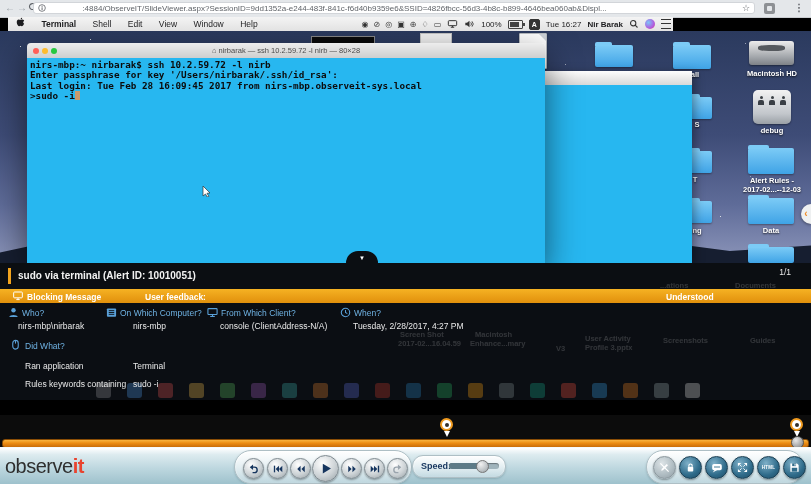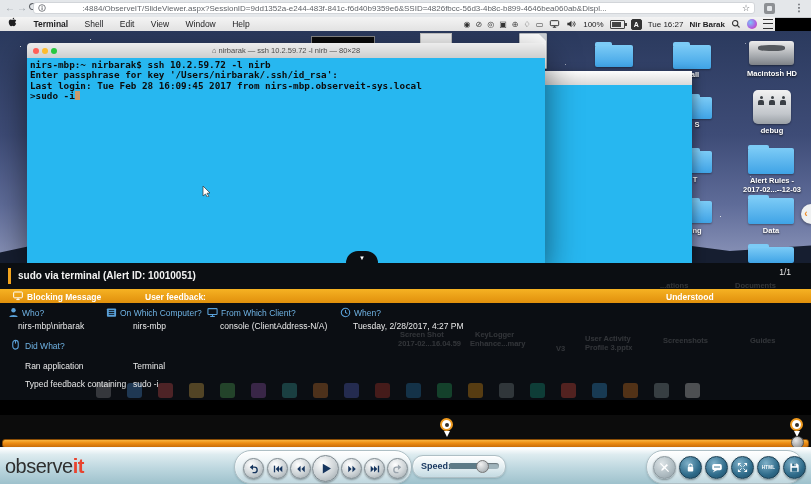--- a/index.html
+++ b/index.html
@@ -10,21 +10,21 @@
   .nav-ico{top:2px;width:12px;height:12px;color:#9aa0a6;font-size:10px;line-height:12px;text-align:center;}
   .reload{color:#5f6368;}
   .urlfield{left:33px;top:2px;width:722px;height:12px;background:#fff;border:1px solid #d2d5d9;border-radius:3px;display:flex;align-items:center;padding:0 4px;box-sizing:border-box;}
   .urlfield .host{font-weight:bold;color:#202124;font-size:8px;white-space:nowrap;margin-top:36px;}
   .urlfield .rest{color:#5f6368;font-size:8px;white-space:nowrap;overflow:hidden;flex:1;}
   .star{color:#5f6368;font-size:9px;margin-left:2px;}
   .ext-ico{left:764px;top:3px;width:11px;height:11px;background:#8d9094;border-radius:2px;}
   .ext-ico:after{content:"";position:absolute;left:3px;top:3px;width:5px;height:5px;background:#e4e7ea;border-radius:1px;}
   .dots{left:794px;top:2px;color:#5f6368;font-size:10px;font-weight:bold;}
   
-  .menubar{left:0;top:17px;width:775px;height:14px;background:linear-gradient(#f4f4f4,#e2e2e2);border-bottom:1px solid #b6b6b6;font-size:8.5px;color:#1d1d1f;}
+  .menubar{left:8px;top:17px;width:665px;height:14px;background:linear-gradient(#f4f4f4,#e2e2e2);border-bottom:1px solid #b6b6b6;font-size:8.5px;color:#1d1d1f;}
   .menubar .mitem{display:inline-block;margin:0 7px;line-height:14px;}
   .mb-right{right:2px;top:0;height:14px;display:flex;align-items:center;gap:6px;font-size:8px;color:#1d1d1f;}
   .glyphs span{font-size:8px;color:#333;margin-left:5px;}
   .battery{width:13px;height:7px;border:1px solid #444;border-radius:1px;position:relative;}
   .battery i{position:absolute;left:1px;top:1px;bottom:1px;width:9px;background:#444;}
   .battery:after{content:"";position:absolute;right:-3px;top:2px;width:2px;height:3px;background:#444;}
   .abox{border:1px solid #333;border-radius:2px;width:9px;height:9px;line-height:9px;text-align:center;font-size:7px;font-weight:bold;background:#333;color:#fff;}
   .siri{width:10px;height:10px;border-radius:50%;background:radial-gradient(circle at 35% 35%,#7cc5f7,#b05ce0 60%,#e0447a);}
   .notif{width:10px;height:8px;border-top:1.5px solid #333;border-bottom:1.5px solid #333;position:relative;}
   .notif:after{content:"";position:absolute;left:0;top:2.5px;width:10px;height:1.5px;background:#333;}
@@ -237,21 +237,21 @@
       </svg>
     <span class="abs" style="left:27px;top:2.5px">Blocking Message</span>
     <span class="abs" style="left:145px;top:2.5px">User feedback:</span>
     <span class="abs" style="left:666px;top:2.5px">Understood</span>
   </div>
 
   <div class="abs details">
 
     <span class="abs fade" style="left:400px;top:27px">Screen Shot</span>
     <span class="abs fade" style="left:398px;top:36px">2017-02...16.04.59</span>
-    <span class="abs fade" style="left:475px;top:27px">KeyLogger</span>
+    <span class="abs fade" style="left:475px;top:27px">Macintosh</span>
     <span class="abs fade" style="left:470px;top:36px">Enhance...mary</span>
     <span class="abs fade" style="left:556px;top:41px">V3</span>
     <span class="abs fade" style="left:585px;top:31px">User Activity</span>
     <span class="abs fade" style="left:585px;top:40px">Profile 3.pptx</span>
     <span class="abs fade" style="left:663px;top:33px">Screenshots</span>
     <span class="abs fade" style="left:750px;top:33px">Guides</span>
     <div class="abs dock">
         <div class="dock-ico" style="background: rgb(142, 142, 147);"></div>
         <div class="dock-ico" style="background: rgb(74, 144, 217);"></div>
         <div class="dock-ico" style="background: rgb(217, 79, 79);"></div>
@@ -306,21 +306,21 @@
     <span class="abs valw" style="left:353px;top:18px">Tuesday, 2/28/2017, 4:27 PM</span>
 
     <svg class="abs" style="left:10px;top:36px" width="11" height="11" viewBox="0 0 12 12">
         <rect x="3" y="1.5" width="6" height="9.5" rx="3" fill="none" stroke="#5aa0d8" stroke-width="1.2"></rect>
         <line x1="6" y1="1.5" x2="6" y2="5" stroke="#5aa0d8" stroke-width="1.1"></line>
       </svg>
     <span class="abs lblb" style="left:25px;top:38px">Did What?</span>
 
     <span class="abs valw" style="left:25px;top:58px">Ran application</span>
     <span class="abs valw" style="left:133px;top:58px">Terminal</span>
-    <span class="abs valw" style="left:25px;top:76px">Typed feedback containing</span>
+    <span class="abs valw" style="left:25px;top:76px">Rules keywords containing</span>
     <span class="abs valw" style="left:133px;top:76px">sudo -i</span>
   </div>
 
 
   <div class="abs timeline">
     <div class="track"></div>
     <div class="pin" style="left:440px;top:3px">
         <span class="ring"></span>
         <span class="dot"></span>
         <span class="tip"></span>

